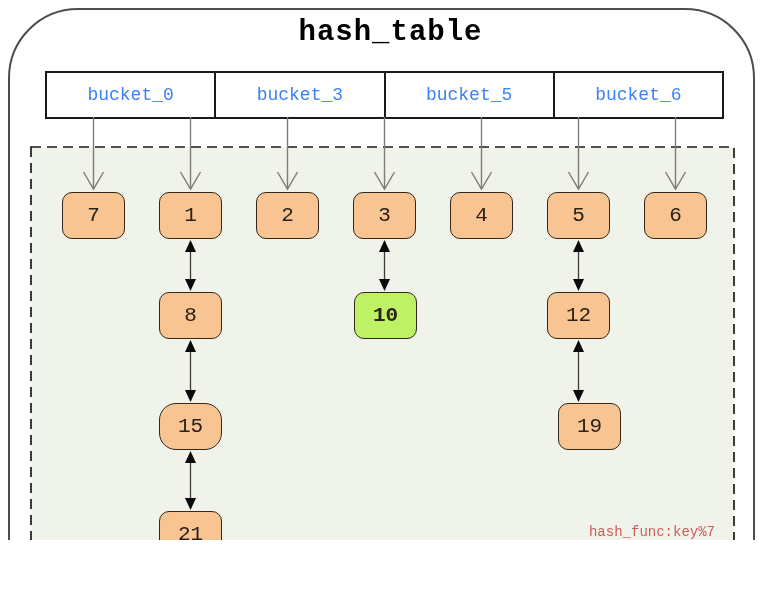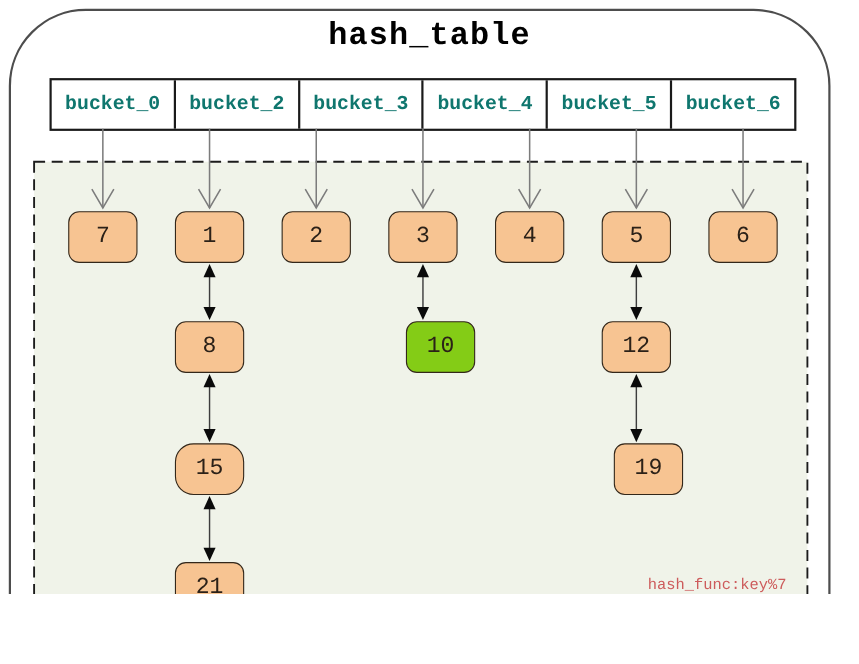--- a/index.html
+++ b/index.html
@@ -16,22 +16,22 @@
     position:absolute; left:0; top:16px; width:781px; text-align:center;
     font-size:29px; font-weight:bold; color:#000000; letter-spacing:1px;
   }
   .bucket-row {
     position:absolute; left:45px; top:71px; width:679px; height:48px;
     box-sizing:border-box; display:flex; background:#ffffff;
     border:2px solid #1a1a1a;
   }
   .bucket-cell {
     flex:1 1 0; display:flex; align-items:center; justify-content:center;
-    font-size:18px; color:#0f766e; border-right:2px solid #1a1a1a;
-    box-sizing:border-box; white-space:nowrap;font-weight:bold;
+    font-size:18px; color:#3b82f6; border-right:2px solid #1a1a1a;
+    box-sizing:border-box; white-space:nowrap;
   }
   .bucket-cell:last-child { border-right:none; }
   .overlay {
     position:absolute; left:0; top:0; width:781px; height:604px;
     pointer-events:none;
   }
   .node {
     position:absolute; width:63px; height:47px; box-sizing:border-box;
     background:#f7c492; border:1.5px solid #33271a; border-radius:10px;
     display:flex; align-items:center; justify-content:center;
@@ -49,23 +49,21 @@
 </head>
 <body>
 
 <div class="stage">
   <div class="outer-box"></div>
 
   <div class="title">hash_table</div>
 
   <div class="bucket-row" id="bucket-row">
       <div class="bucket-cell">bucket_0</div>
-      <div class="bucket-cell">bucket_2</div>
       <div class="bucket-cell">bucket_3</div>
-      <div class="bucket-cell">bucket_4</div>
       <div class="bucket-cell">bucket_5</div>
       <div class="bucket-cell">bucket_6</div>
     </div>
 
   <svg class="overlay" id="overlay" viewBox="0 0 781 604">
       <rect x="31" y="147" width="703" height="422" fill="#f0f3e9" stroke="#1c1c1c" stroke-width="1.7" stroke-dasharray="10 6"></rect>
       <line x1="93.5" y1="117" x2="93.5" y2="189" stroke="#7c7c7c" stroke-width="1.4"></line>
       <polyline points="83.5,172 93.5,189 103.5,172" fill="none" stroke="#7c7c7c" stroke-width="1.4"></polyline>
       <line x1="190.5" y1="117" x2="190.5" y2="189" stroke="#7c7c7c" stroke-width="1.4"></line>
       <polyline points="180.5,172 190.5,189 200.5,172" fill="none" stroke="#7c7c7c" stroke-width="1.4"></polyline>
@@ -100,21 +98,21 @@
     </svg>
 
   <div id="nodes">
       <div class="node" style="left: 62px; top: 192px; background: rgb(247, 196, 146); border-color: rgb(51, 39, 26);">7</div>
       <div class="node" style="left: 159px; top: 192px; background: rgb(247, 196, 146); border-color: rgb(51, 39, 26);">1</div>
       <div class="node" style="left: 159px; top: 292px; background: rgb(247, 196, 146); border-color: rgb(51, 39, 26);">8</div>
       <div class="node" style="left: 159px; top: 403px; background: rgb(247, 196, 146); border-color: rgb(51, 39, 26); border-radius: 17px;">15</div>
       <div class="node" style="left: 159px; top: 511px; background: rgb(247, 196, 146); border-color: rgb(51, 39, 26);">21</div>
       <div class="node" style="left: 256px; top: 192px; background: rgb(247, 196, 146); border-color: rgb(51, 39, 26);">2</div>
       <div class="node" style="left: 353px; top: 192px; background: rgb(247, 196, 146); border-color: rgb(51, 39, 26);">3</div>
-      <div class="node" style="left: 369px; top: 292px; background: #84cc16; border-color: rgb(51, 39, 26);">10</div>
+      <div class="node" style="left: 354px; top: 292px; background: #bef264; border-color: rgb(51, 39, 26); font-weight: bold;">10</div>
       <div class="node" style="left: 450px; top: 192px; background: rgb(247, 196, 146); border-color: rgb(51, 39, 26);">4</div>
       <div class="node" style="left: 547px; top: 192px; background: rgb(247, 196, 146); border-color: rgb(51, 39, 26);">5</div>
       <div class="node" style="left: 547px; top: 292px; background: rgb(247, 196, 146); border-color: rgb(51, 39, 26);">12</div>
       <div class="node" style="left: 558px; top: 403px; background: rgb(247, 196, 146); border-color: rgb(51, 39, 26); text-align: right;">19</div>
       <div class="node" style="left: 644px; top: 192px; background: rgb(247, 196, 146); border-color: rgb(51, 39, 26);">6</div>
     </div>
 
   <div class="annotation" style="color: rgb(205, 92, 92);">hash_func:key%7</div>
 
   <div class="return-mark">↵</div>

